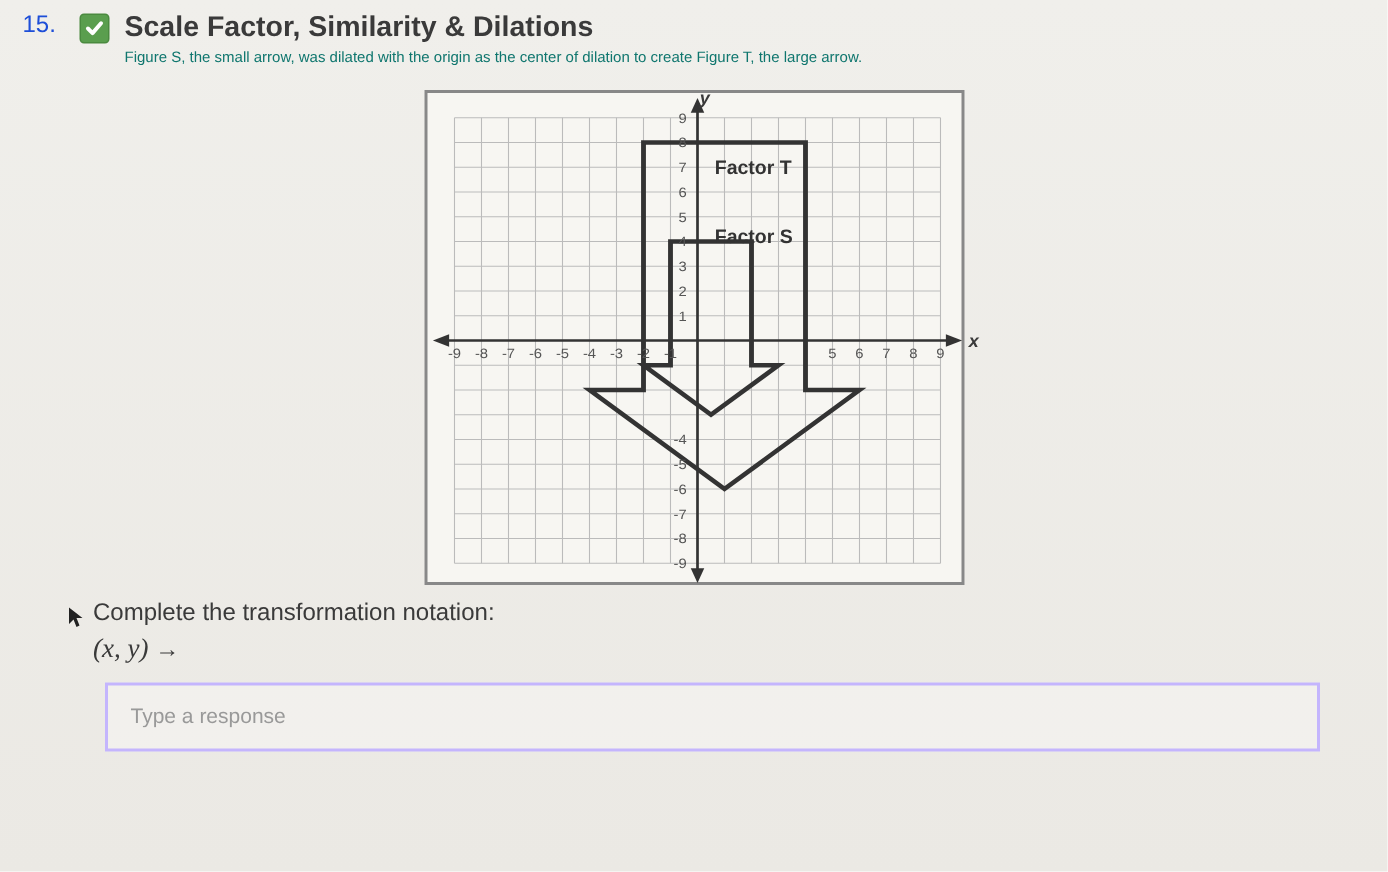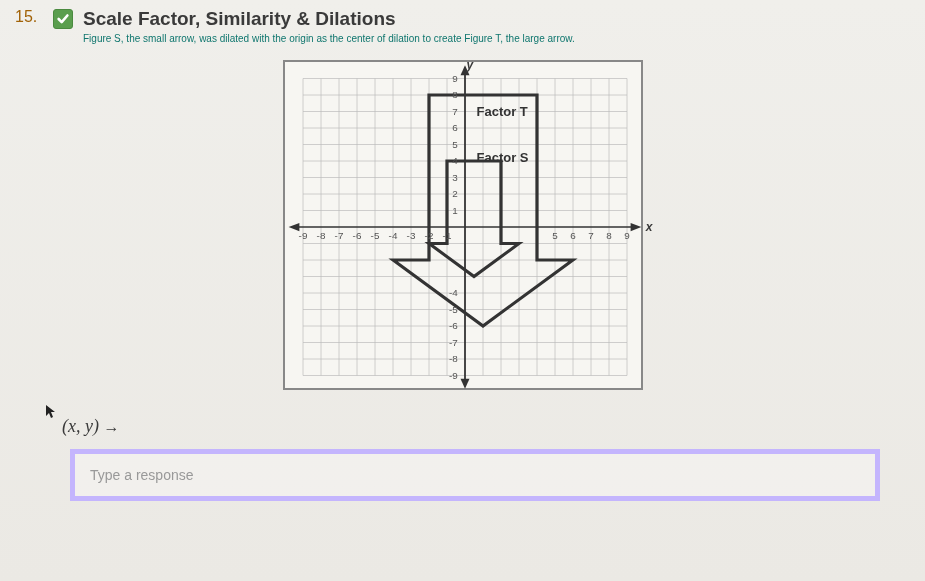--- a/index.html
+++ b/index.html
@@ -13,21 +13,21 @@
       position: relative;
     }
     .question-header {
       display: flex;
       align-items: flex-start;
       gap: 10px;
     }
     .question-number {
       font-size: 16px;
       font-weight: 400;
-      color: #a16207;
+      color: #1d4ed8;
       min-width: 28px;
     }
     .checkbox {
       width: 20px;
       height: 20px;
       background: #5a9e4e;
       border: 1px solid #4a8a3f;
       border-radius: 3px;
       display: flex;
       align-items: center;
@@ -77,29 +77,29 @@
     }
     .prompt-text {
       font-size: 16px;
       color: #3a3a3a;
     }
     .notation {
       font-family: "Times New Roman", serif;
       font-style: italic;
       font-size: 18px;
       color: #3a3a3a;
-      margin-top: 16px;
+      margin-top: 4px;
     }
     .arrow-sym {
       font-style: normal;
       font-size: 16px;
     }
     .response-box {
       margin: 12px 30px 0 55px;
-      border: 5px solid #c4b5fd;
+      border: 2px solid #c4b5fd;
       background: rgba(255,255,255,0.3);
       padding: 12px 15px;
     }
     .response-input {
       width: 100%;
       border: none;
       background: transparent;
       font-size: 14px;
       color: #888;
       outline: none;
@@ -228,19 +228,20 @@
   </div>
 </div>
 
 <div class="prompt-row">
   <div class="cursor">
     <svg width="12" height="16" viewBox="0 0 12 16">
         <path d="M1,1 L1,12 L4,9 L6,14 L8,13 L6,8 L10,8 Z" fill="#222"></path>
       </svg>
   </div>
   <div>
+    <div class="prompt-text">Complete the transformation notation:</div>
     <div class="notation">(<span style="font-style:italic">x</span>, <span style="font-style:italic">y</span>) <span class="arrow-sym">→</span></div>
   </div>
 </div>
 
 <div class="response-box">
   <input class="response-input" type="text" placeholder="Type a response" style="">
 </div>
 
 </body></html>

